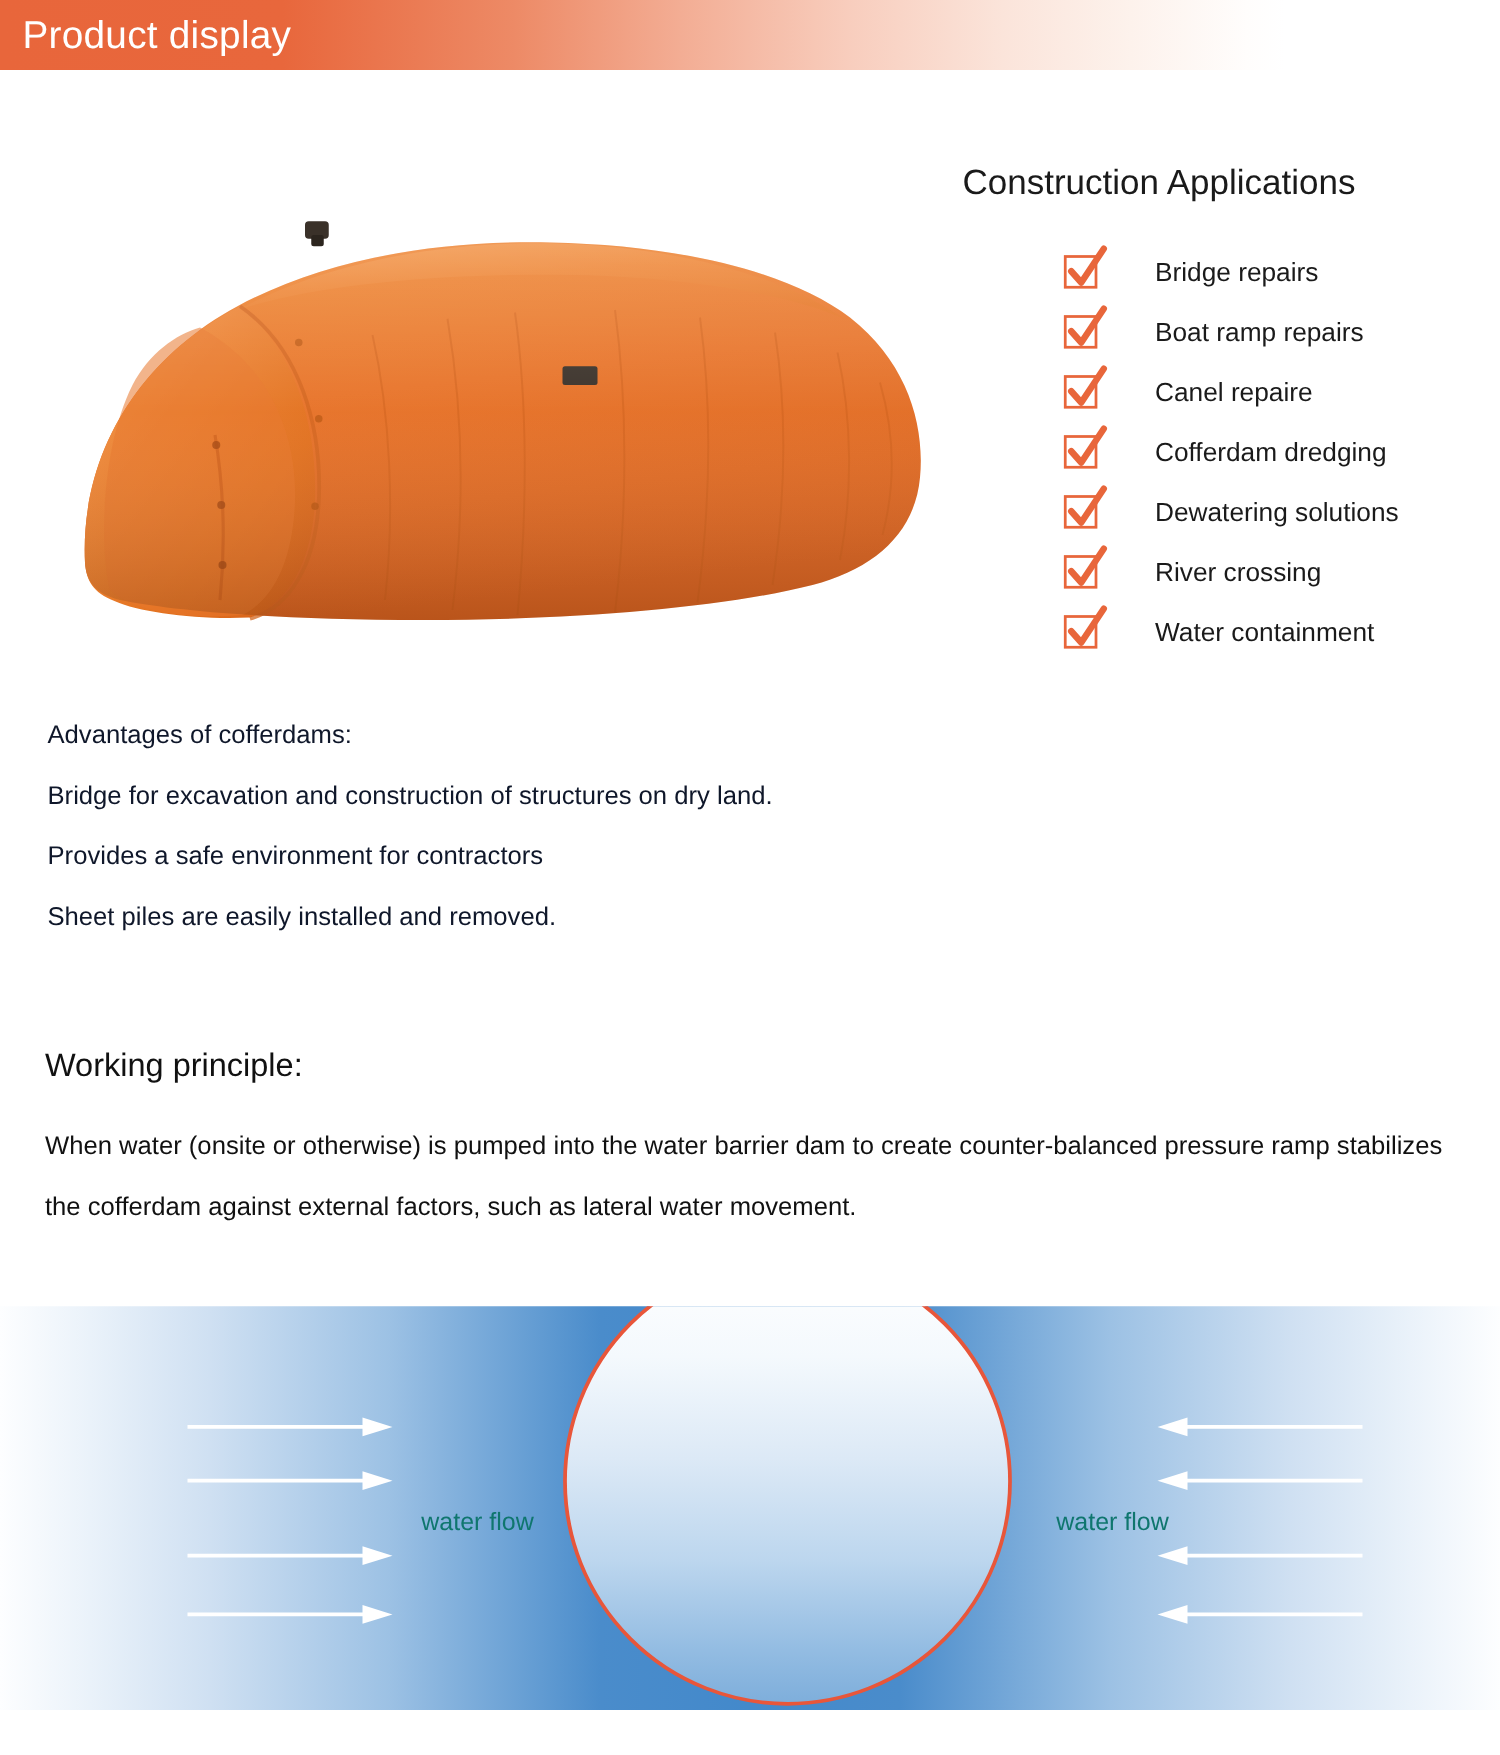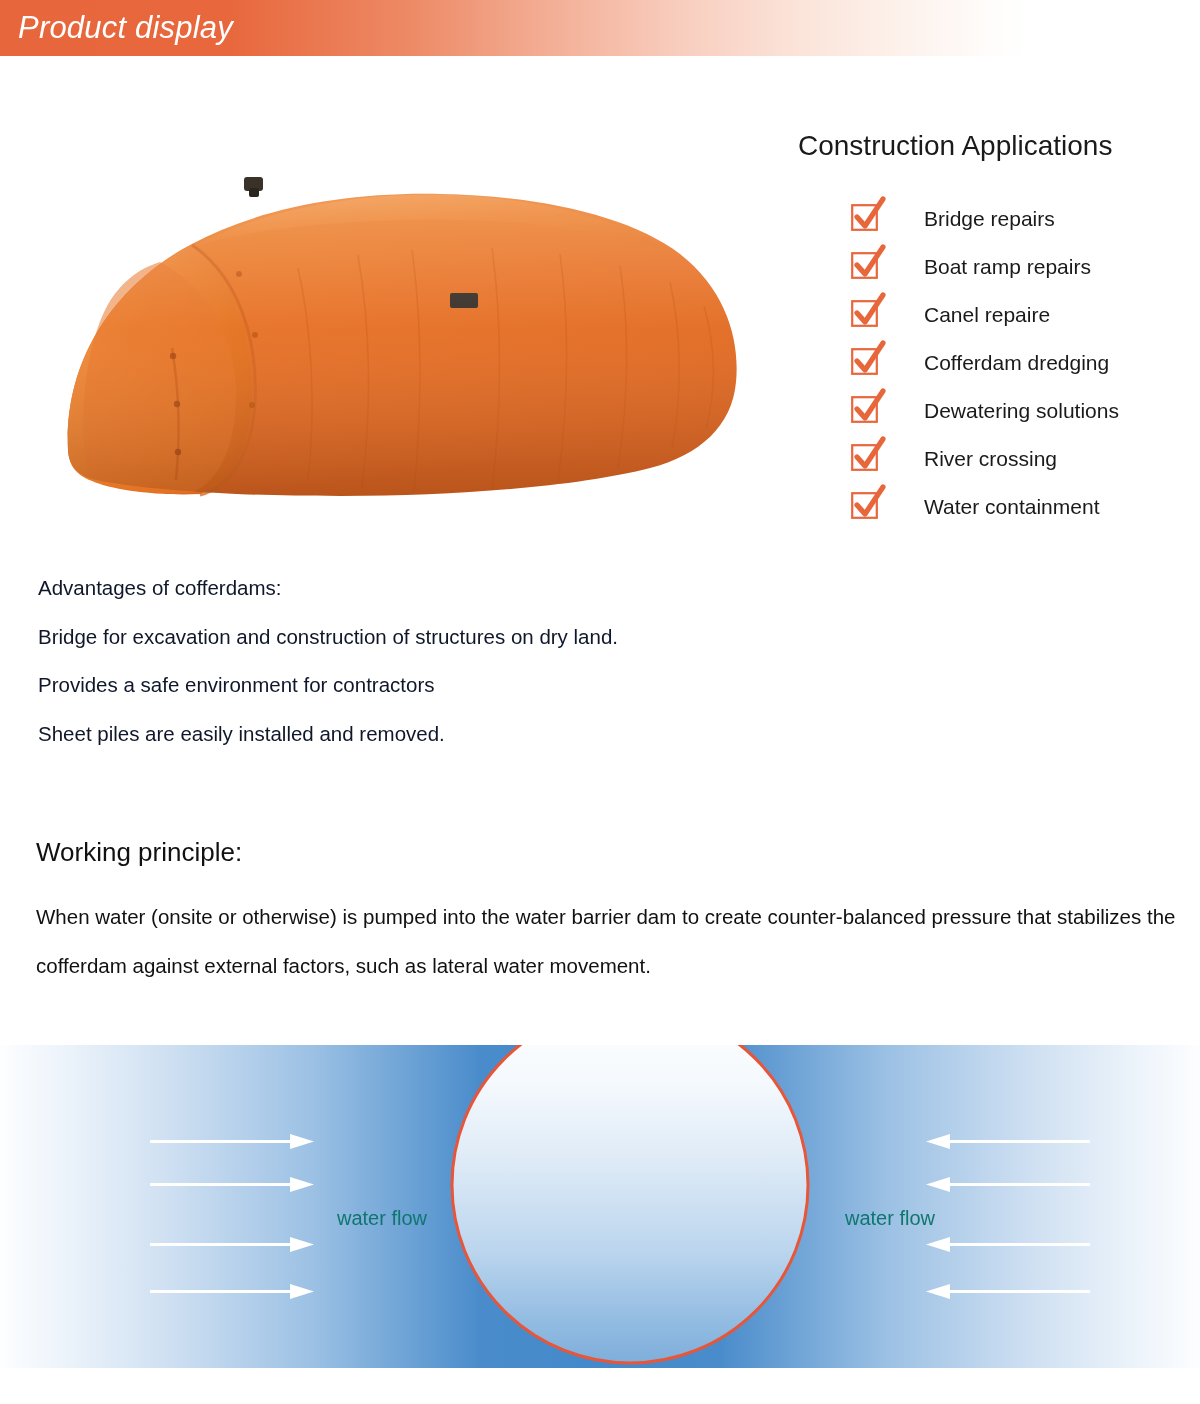--- a/index.html
+++ b/index.html
@@ -11,38 +11,37 @@
     overflow:hidden;
   }
   .page { position:relative; width:1200px; height:1404px; }
 
   
   .header {
     position:absolute; left:0; top:0; width:1028px; height:56px;
     background:linear-gradient(to right,
       #e8663b 0%, #e8673c 22%, #ed8a66 40%, #f3ad94 53%,
       #f8cdbd 66%, #fbe4da 78%, #fdf2ec 88%, #fffdfc 97%, #ffffff 100%);
-    font-style:italic;
   }
   .header-title {
     position:absolute; left:18px; top:8px;
     font-size:31px; font-weight:400; color:#ffffff;
     letter-spacing:0.2px; line-height:40px; white-space:nowrap;
   }
 
   
   .product-image {
     position:absolute; left:40px; top:150px; width:700px; height:380px;
   }
 
   
   .apps-panel { position:absolute; left:770px; top:126px; width:420px; }
   .apps-heading {
     font-size:28px; font-weight:400; color:#1a1a1a;
-    line-height:40px; white-space:nowrap;margin-left:28px;
+    line-height:40px; white-space:nowrap;
   }
   .apps-list { margin-top:28px; padding-left:38px; list-style:none; }
   .app-item {
     display:flex; align-items:center;
     height:48px;
     padding-left:44px;
   }
   .check-box {
     position:relative; width:27px; height:27px; flex:0 0 27px;
     margin-right:45px;
@@ -256,21 +255,21 @@
 
   <div class="advantages">
     <div class="adv-line">Advantages of cofferdams:</div>
     <div class="adv-line">Bridge for excavation and construction of structures on dry land.</div>
     <div class="adv-line">Provides a safe environment for contractors</div>
     <div class="adv-line">Sheet piles are easily installed and removed.</div>
   </div>
 
   <div class="principle">
     <div class="principle-heading">Working principle:</div>
-    <div class="principle-body">When water (onsite or otherwise) is pumped into the water barrier dam to create counter-balanced pressure that stabilizes the cofferdam against external factors, such as lateral water movement.</div>
+    <div class="principle-body">When water (onsite or otherwise) is pumped into the water barrier dam to create counter-balanced pressure ramp stabilizes the cofferdam against external factors, such as lateral water movement.</div>
   </div>
 
   <div class="diagram">
     <div class="diagram-bg"></div>
 
     <svg class="diagram-svg" width="1200" height="323" viewBox="0 0 1200 323">
       <defs>
         <linearGradient id="circleFill" x1="0" y1="0" x2="0" y2="1">
           <stop offset="0%" stop-color="#ffffff"></stop>
           <stop offset="22%" stop-color="#f4f9fd"></stop>

